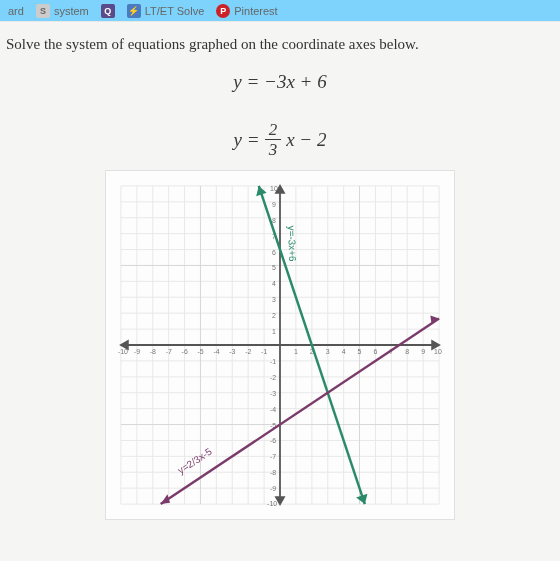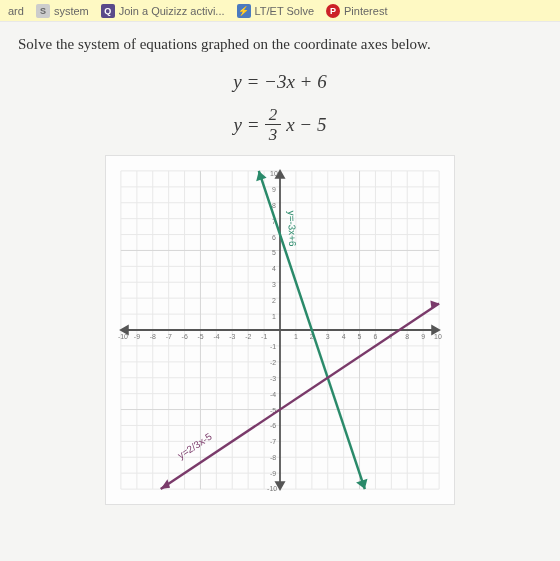--- a/index.html
+++ b/index.html
@@ -11,56 +11,56 @@
       overflow: hidden;
     }
     .bookmark-bar {
       display: flex;
       align-items: center;
       gap: 12px;
       padding: 4px 8px;
       font-family: Arial, sans-serif;
       font-size: 11px;
       color: #666;
-      background: #fef9c3;
+      background: #7dd3fc;
       border-bottom: 1px solid #e8e8e8;
       height: 22px;
     }
     .bookmark {
       display: flex;
       align-items: center;
       gap: 4px;
     }
     .bk-icon {
       width: 14px;
       height: 14px;
       display: inline-flex;
       align-items: center;
       justify-content: center;
       border-radius: 2px;
       font-size: 9px;
       font-weight: bold;
       color: white;
     }
     .problem-area {
-      padding: 14px 18px 0;
+      padding: 14px 6px 0;
     }
     .question {
       font-size: 15px;
       color: #333;
       margin-bottom: 18px;
     }
     .equations {
       text-align: center;
       font-family: "Times New Roman", serif;
       font-size: 19px;
       color: #3a3a3a;
       font-style: italic;
     }
-    .eq1 { margin-bottom: 13px; }
+    .eq1 { margin-bottom: 28px; }
     .eq2 {
       display: inline-flex;
       align-items: center;
       gap: 2px;
       margin-bottom: 12px;
     }
     .frac {
       display: inline-flex;
       flex-direction: column;
       align-items: center;
@@ -87,21 +87,20 @@
 <div class="bookmark-bar">
   <div class="bookmark">
     <span>ard</span>
   </div>
   <div class="bookmark">
     <span class="bk-icon" style="background:#ccc;color:#666">S</span>
     <span>system</span>
   </div>
   <div class="bookmark">
     <span class="bk-icon" style="background:#5a4a8a">Q</span>
-    <span>Join a Quizizz activi...</span>
   </div>
   <div class="bookmark">
     <span class="bk-icon" style="background:#4a7abf">⚡</span>
     <span>LT/ET Solve</span>
   </div>
   <div class="bookmark">
     <span class="bk-icon" style="background:#cc2127;border-radius:50%">P</span>
     <span>Pinterest</span>
   </div>
 </div>
@@ -110,21 +109,21 @@
   <div class="question">Solve the system of equations graphed on the coordinate axes below.</div>
 
   <div class="equations">
     <div class="eq1">y = −3x + 6</div>
     <div class="eq2">
       <span>y =</span>
       <span class="frac">
         <span class="num">2</span>
         <span class="den">3</span>
       </span>
-      <span>x − 5</span>
+      <span>x − 2</span>
     </div>
   </div>
 
   <div class="graph-wrap">
     <svg class="graph-svg" viewBox="0 0 350 350">
 
       <g stroke="#e8e8e8" stroke-width="1">
         <line x1="15" y1="15" x2="15" y2="335"></line>
           <line x1="31" y1="15" x2="31" y2="335"></line>
           <line x1="47" y1="15" x2="47" y2="335"></line>

